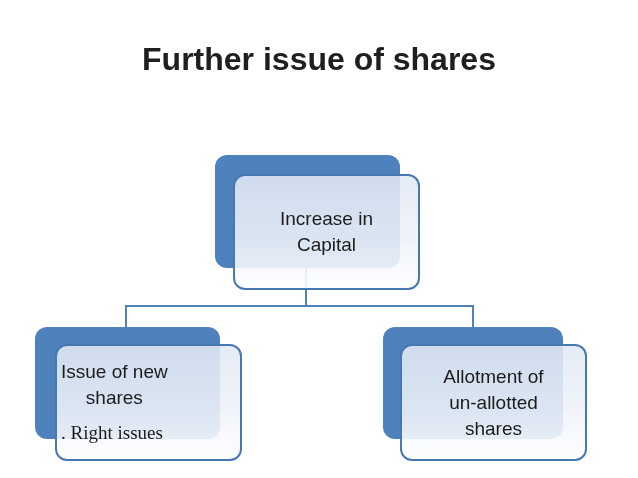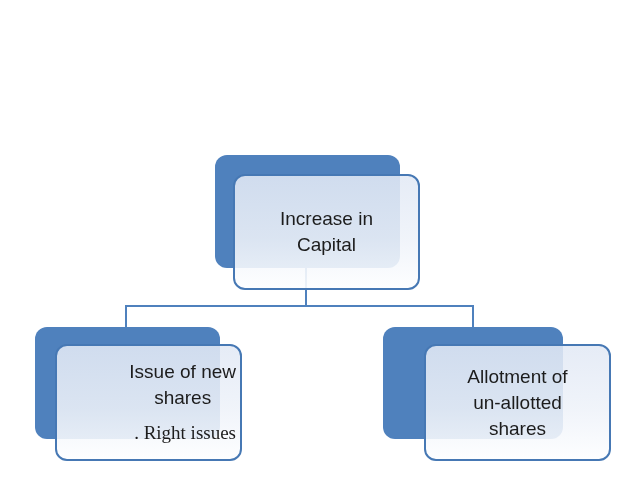--- a/index.html
+++ b/index.html
@@ -71,38 +71,39 @@
   }
   .front-box .label { white-space: pre-line; }
 
   
   .back-root  { left: 215px; top: 155px; width: 185px; height: 113px; }
   .front-root { left: 233px; top: 174px; width: 187px; height: 116px; }
 
   
   .back-left  { left: 35px;  top: 327px; width: 185px; height: 112px; }
   .front-left { left: 55px;  top: 344px; width: 187px; height: 117px;
-                align-items: flex-end; padding: 6px 4px; }
+                align-items: flex-start; padding: 6px 4px; }
   .front-left .label { text-align: center; }
   .front-left .bullet-line {
     text-align: left;
     margin-top: 9px;
     white-space: pre-line;
     font-family: Liberation Serif, serif;
   }
 
   
   .back-right  { left: 383px; top: 327px; width: 180px; height: 112px; }
-  .front-right { left: 424px; top: 344px; width: 187px; height: 117px; }
+  .front-right { left: 400px; top: 344px; width: 187px; height: 117px; }
 </style>
 </head>
 <body>
 
 <div class="slide">
 
+  <h1 class="slide-title">Further issue of shares</h1>
 
 
   <svg id="connectors" viewBox="0 0 638 478" xmlns="http://www.w3.org/2000/svg">
     <path d="M306,268 L306,306"></path>
     <path d="M126,306 L473,306"></path>
     <path d="M126,305 L126,328"></path>
     <path d="M473,305 L473,328"></path>
   </svg>
 
   <div class="back-box back-root"></div>

